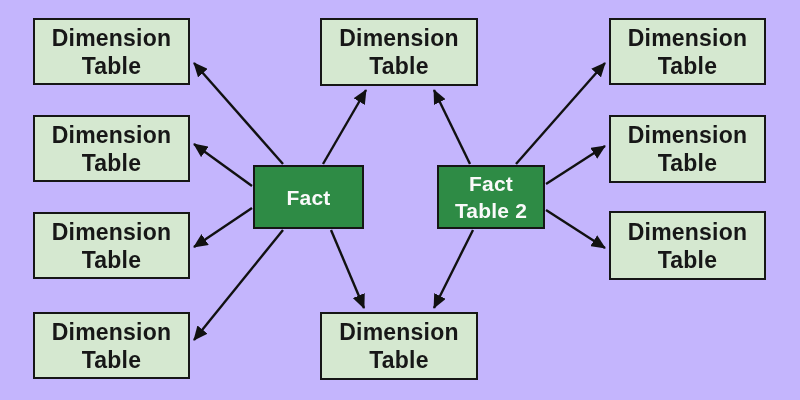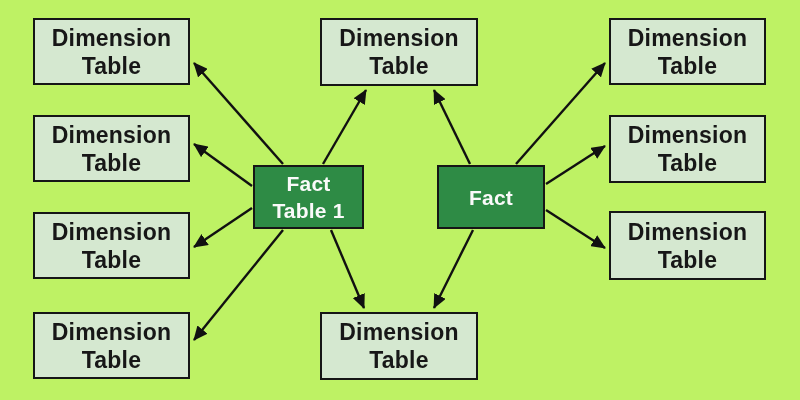--- a/index.html
+++ b/index.html
@@ -46,21 +46,21 @@
     letter-spacing: 0.2px;
   }
   .node .line {
     display: block;
     white-space: nowrap;
   }
 </style>
 </head>
 <body>
 
-<div class="canvas" style="background: #bef264;">
+<div class="canvas" style="background: #c4b5fd;">
   <svg class="arrows-layer" width="800" height="400" viewBox="0 0 800 400" xmlns="http://www.w3.org/2000/svg">
     <defs>
       <marker id="arrowhead" markerWidth="6.4" markerHeight="5.4" refX="5.6" refY="2.7" orient="auto" markerUnits="strokeWidth">
         <polygon points="0 0, 6 2.7, 0 5.4" fill="#111111"></polygon>
       </marker>
     </defs>
     <g>
         <line x1="283" y1="164" x2="194" y2="63" stroke="#111111" stroke-width="2.4" marker-end="url(#arrowhead)"></line>
         <line x1="252" y1="186" x2="194" y2="144" stroke="#111111" stroke-width="2.4" marker-end="url(#arrowhead)"></line>
         <line x1="252" y1="208" x2="194" y2="247" stroke="#111111" stroke-width="2.4" marker-end="url(#arrowhead)"></line>
@@ -106,18 +106,18 @@
     <div class="node dimension" style="left: 609px; top: 115px; width: 157px; height: 68px; background: rgb(213, 232, 208); border-color: rgb(22, 22, 22); color: rgb(23, 23, 23);">
       <span class="line">Dimension</span>
       <span class="line">Table</span>
     </div>
     <div class="node dimension" style="left: 609px; top: 211px; width: 157px; height: 69px; background: rgb(213, 232, 208); border-color: rgb(22, 22, 22); color: rgb(23, 23, 23);">
       <span class="line">Dimension</span>
       <span class="line">Table</span>
     </div>
     <div class="node fact" style="left: 253px; top: 165px; width: 111px; height: 64px; background: rgb(46, 139, 69); border-color: rgb(22, 22, 22); color: rgb(250, 250, 250);">
       <span class="line">Fact</span>
-      <span class="line">Table 1</span>
     </div>
     <div class="node fact" style="left: 437px; top: 165px; width: 108px; height: 64px; background: rgb(46, 139, 69); border-color: rgb(22, 22, 22); color: rgb(250, 250, 250);">
       <span class="line">Fact</span>
+      <span class="line">Table 2</span>
     </div>
   </div>
 
 </body></html>

